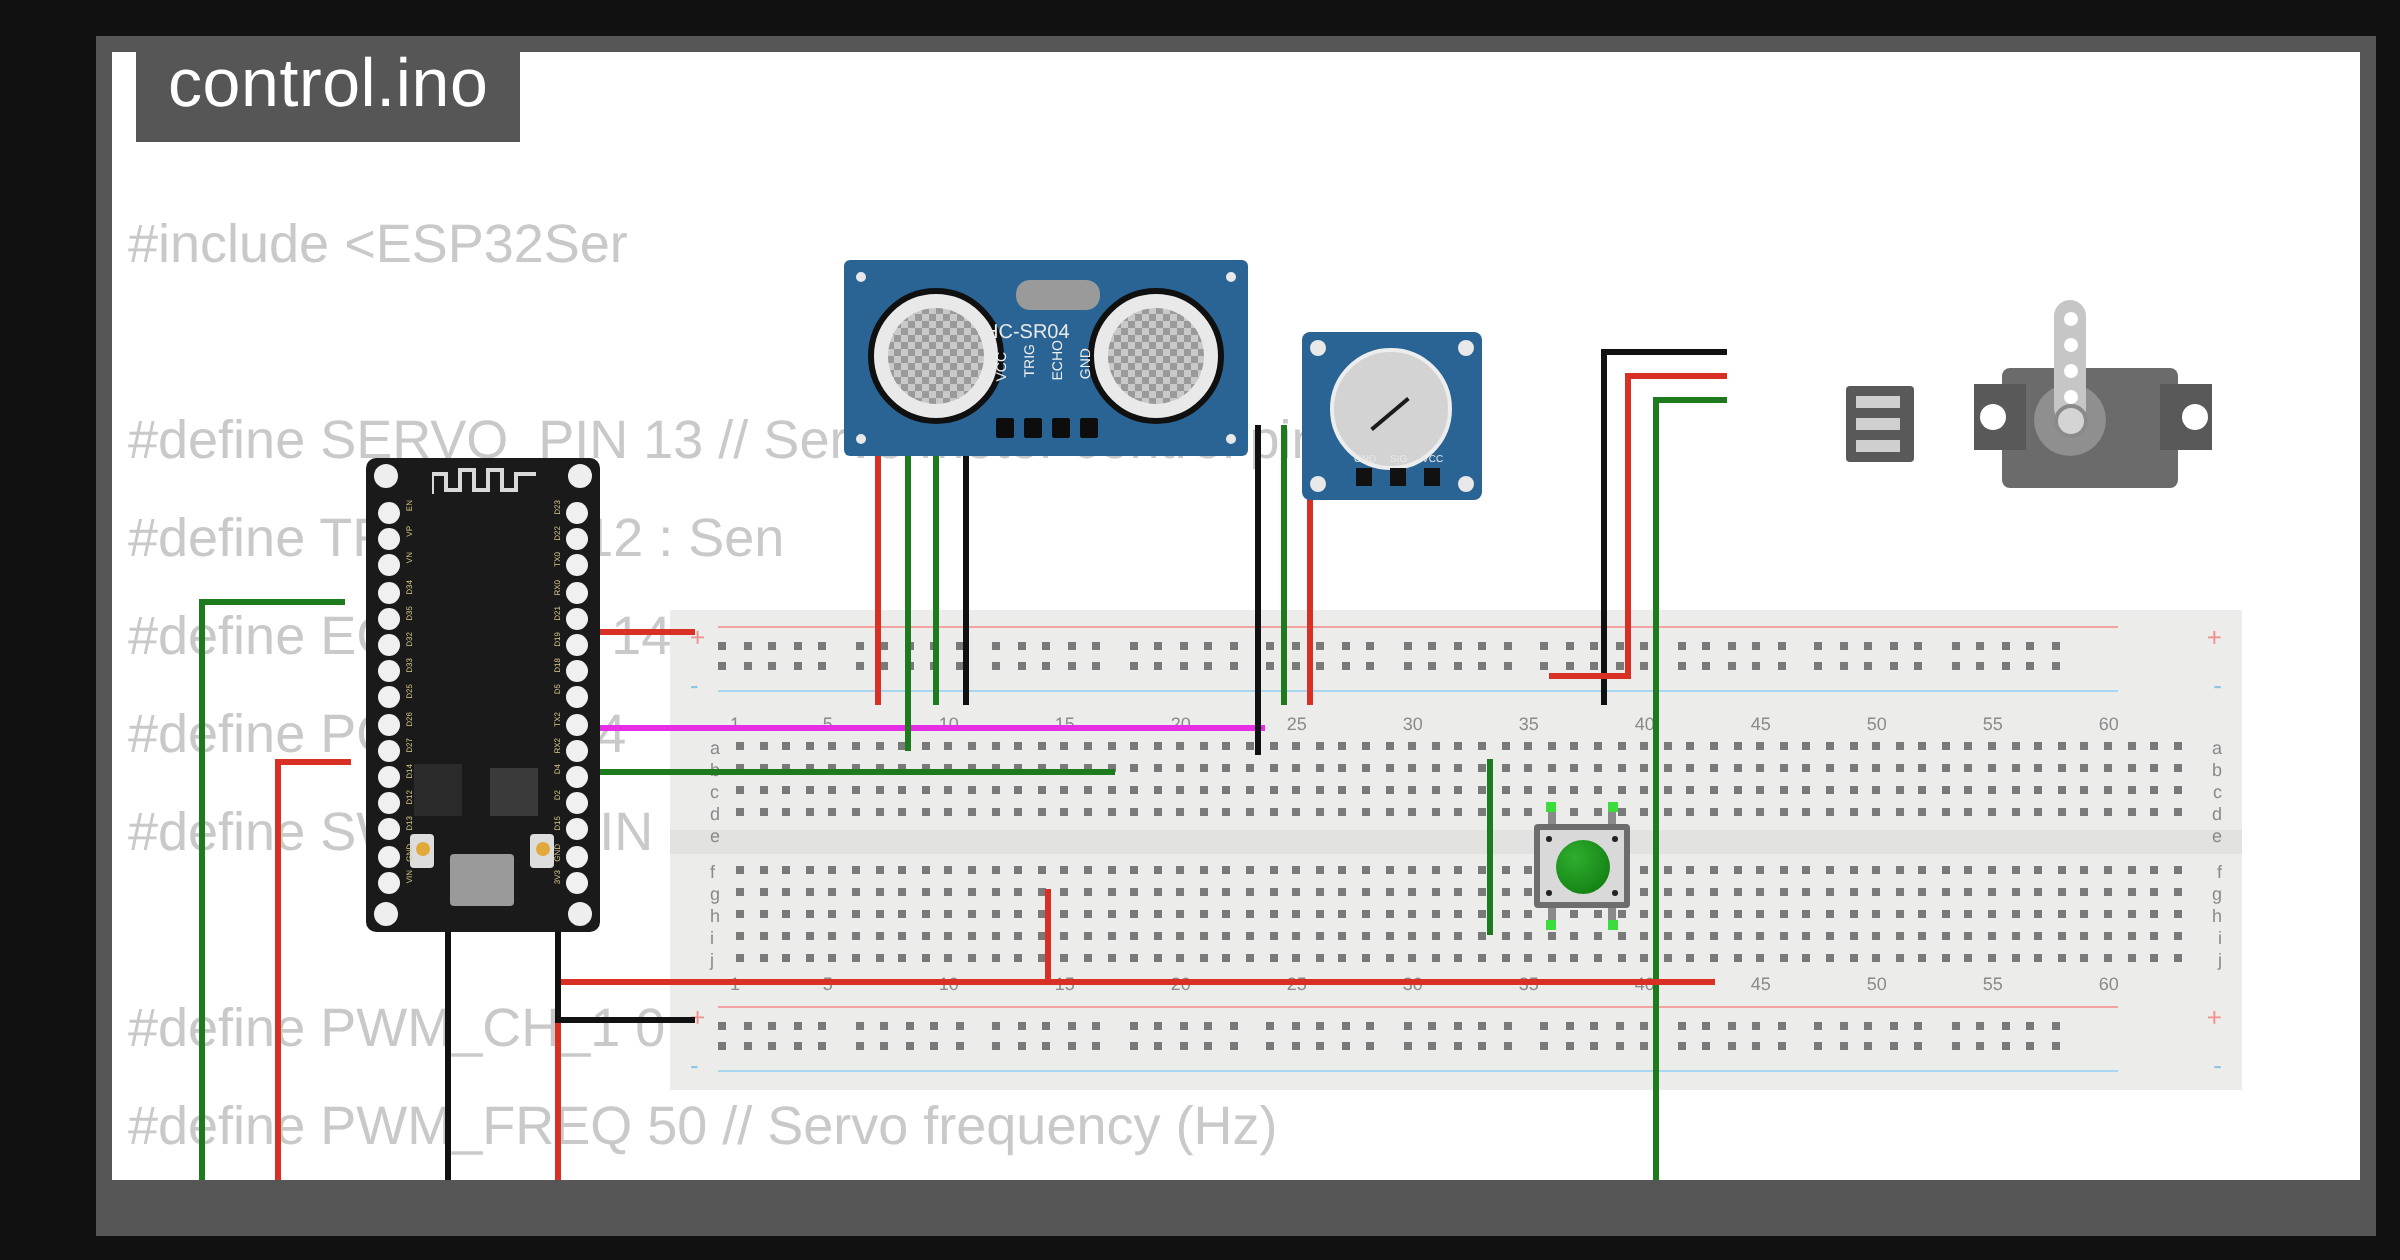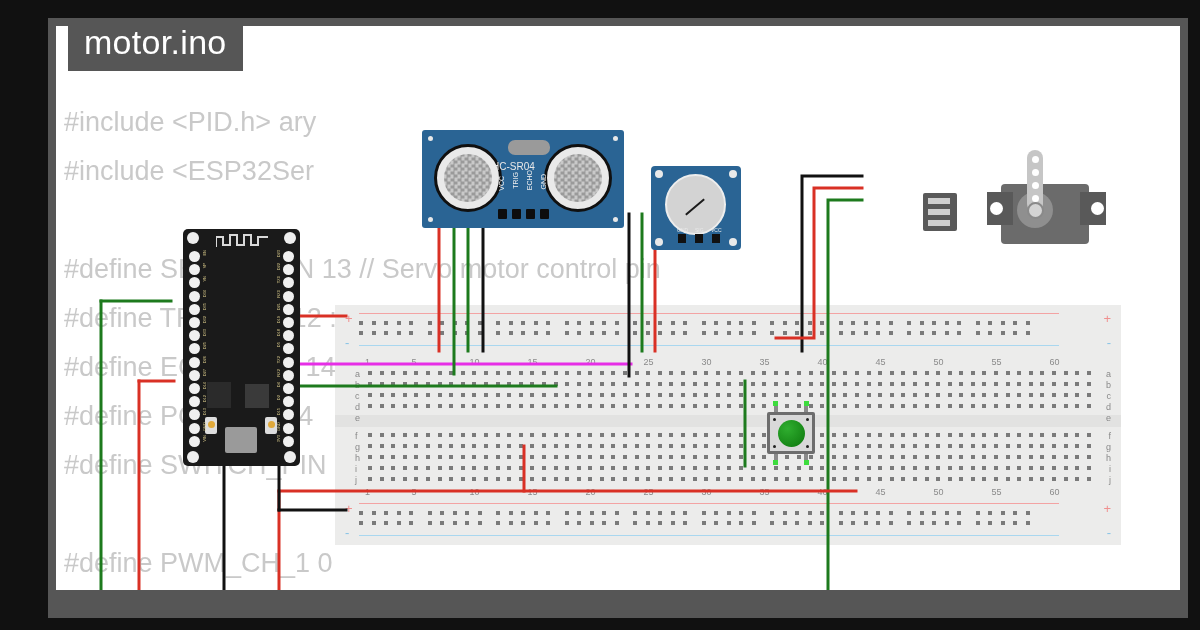--- a/index.html
+++ b/index.html
@@ -139,21 +139,20 @@
 </head>
 <body>
 
 <div id="root">
 
   <div class="frame-gray"></div>
 
   <div class="canvas">
 
     <div class="code" style="left:8px; top:72px;">
-      <div>#include &lt;PID.h&gt;                                                ary</div>
       <div>#include &lt;ESP32Ser</div>
       <div></div>
       <div>#define SERVO_PIN 13  // Servo motor control pin</div>
       <div>#define TRIG_PIN 12                                                             : Sen</div>
       <div>#define ECHO_PIN 14                                                            ic Se</div>
       <div>#define POT_PIN 34</div>
       <div>#define SWITCH_PIN 27</div>
       <div></div>
       <div>#define PWM_CH_1 0</div>
       <div>#define PWM_FREQ 50   // Servo frequency (Hz)</div>
@@ -1280,15 +1279,15 @@
         <div class="btn-dot" style="right:3px; top:3px;"></div>
         <div class="btn-dot" style="left:3px;  bottom:3px;"></div>
         <div class="btn-dot" style="right:3px; bottom:3px;"></div>
       </div>
       <div class="btn-cap"></div>
     </div>
 
 
   </div>
 
-  <div class="file-chip">motor.ino</div>
+  <div class="file-chip">control.ino</div>
 
 </div>
 
 </body></html>

